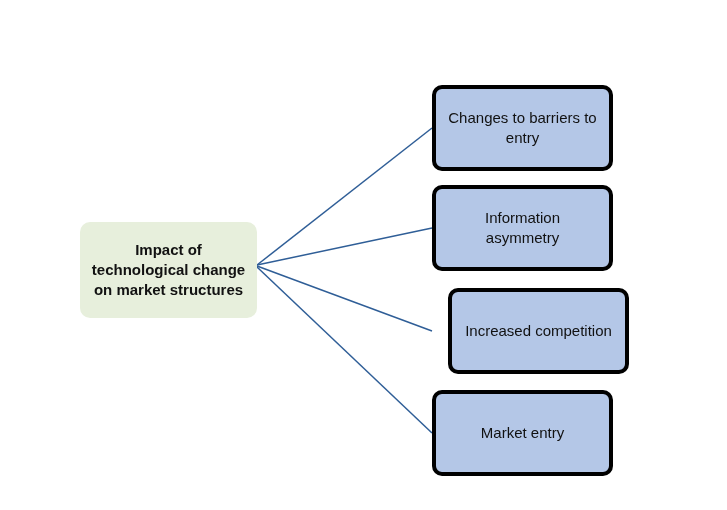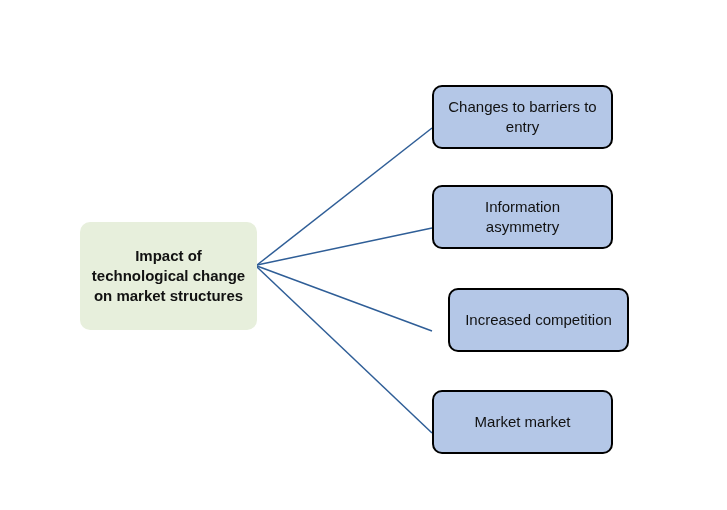--- a/index.html
+++ b/index.html
@@ -36,32 +36,32 @@
     border-radius: 10px;
     font-size: 15px;
     color: #111111;
     line-height: 1.35;
     padding: 8px 10px;
   }
   .root-node {
     left: 80px;
     top: 222px;
     width: 177px;
-    height: 108px;
+    height: 96px;
     background: var(--root_fill, #e7efdc);
     font-weight: bold;
     font-size: 15px;
     color: #121212;
   }
   .blue-node {
     left: 432px;
     width: 181px;
-    height: 64px;
+    height: 86px;
     background: var(--node_fill, #b4c7e7);
-    border: 2px solid #000000;
+    border: 4px solid #000000;
     justify-content: center;
   }
   .node-0 { top: 85px; }
   .node-1 { top: 185px; }
   .node-2 { top: 288px; margin-left: 16px; }
   .node-3 { top: 390px; }
   .node-1 .node-label { max-width: 125px; }
   .node-label { display: inline-block; }
 </style>
 </head>
@@ -86,16 +86,16 @@
 
   <div class="node blue-node node-1">
     <span class="node-label">Information asymmetry</span>
   </div>
 
   <div class="node blue-node node-2">
     <span class="node-label">Increased competition</span>
   </div>
 
   <div class="node blue-node node-3">
-    <span class="node-label">Market market</span>
+    <span class="node-label">Market entry</span>
   </div>
 
 </div>
 
 </body></html>

